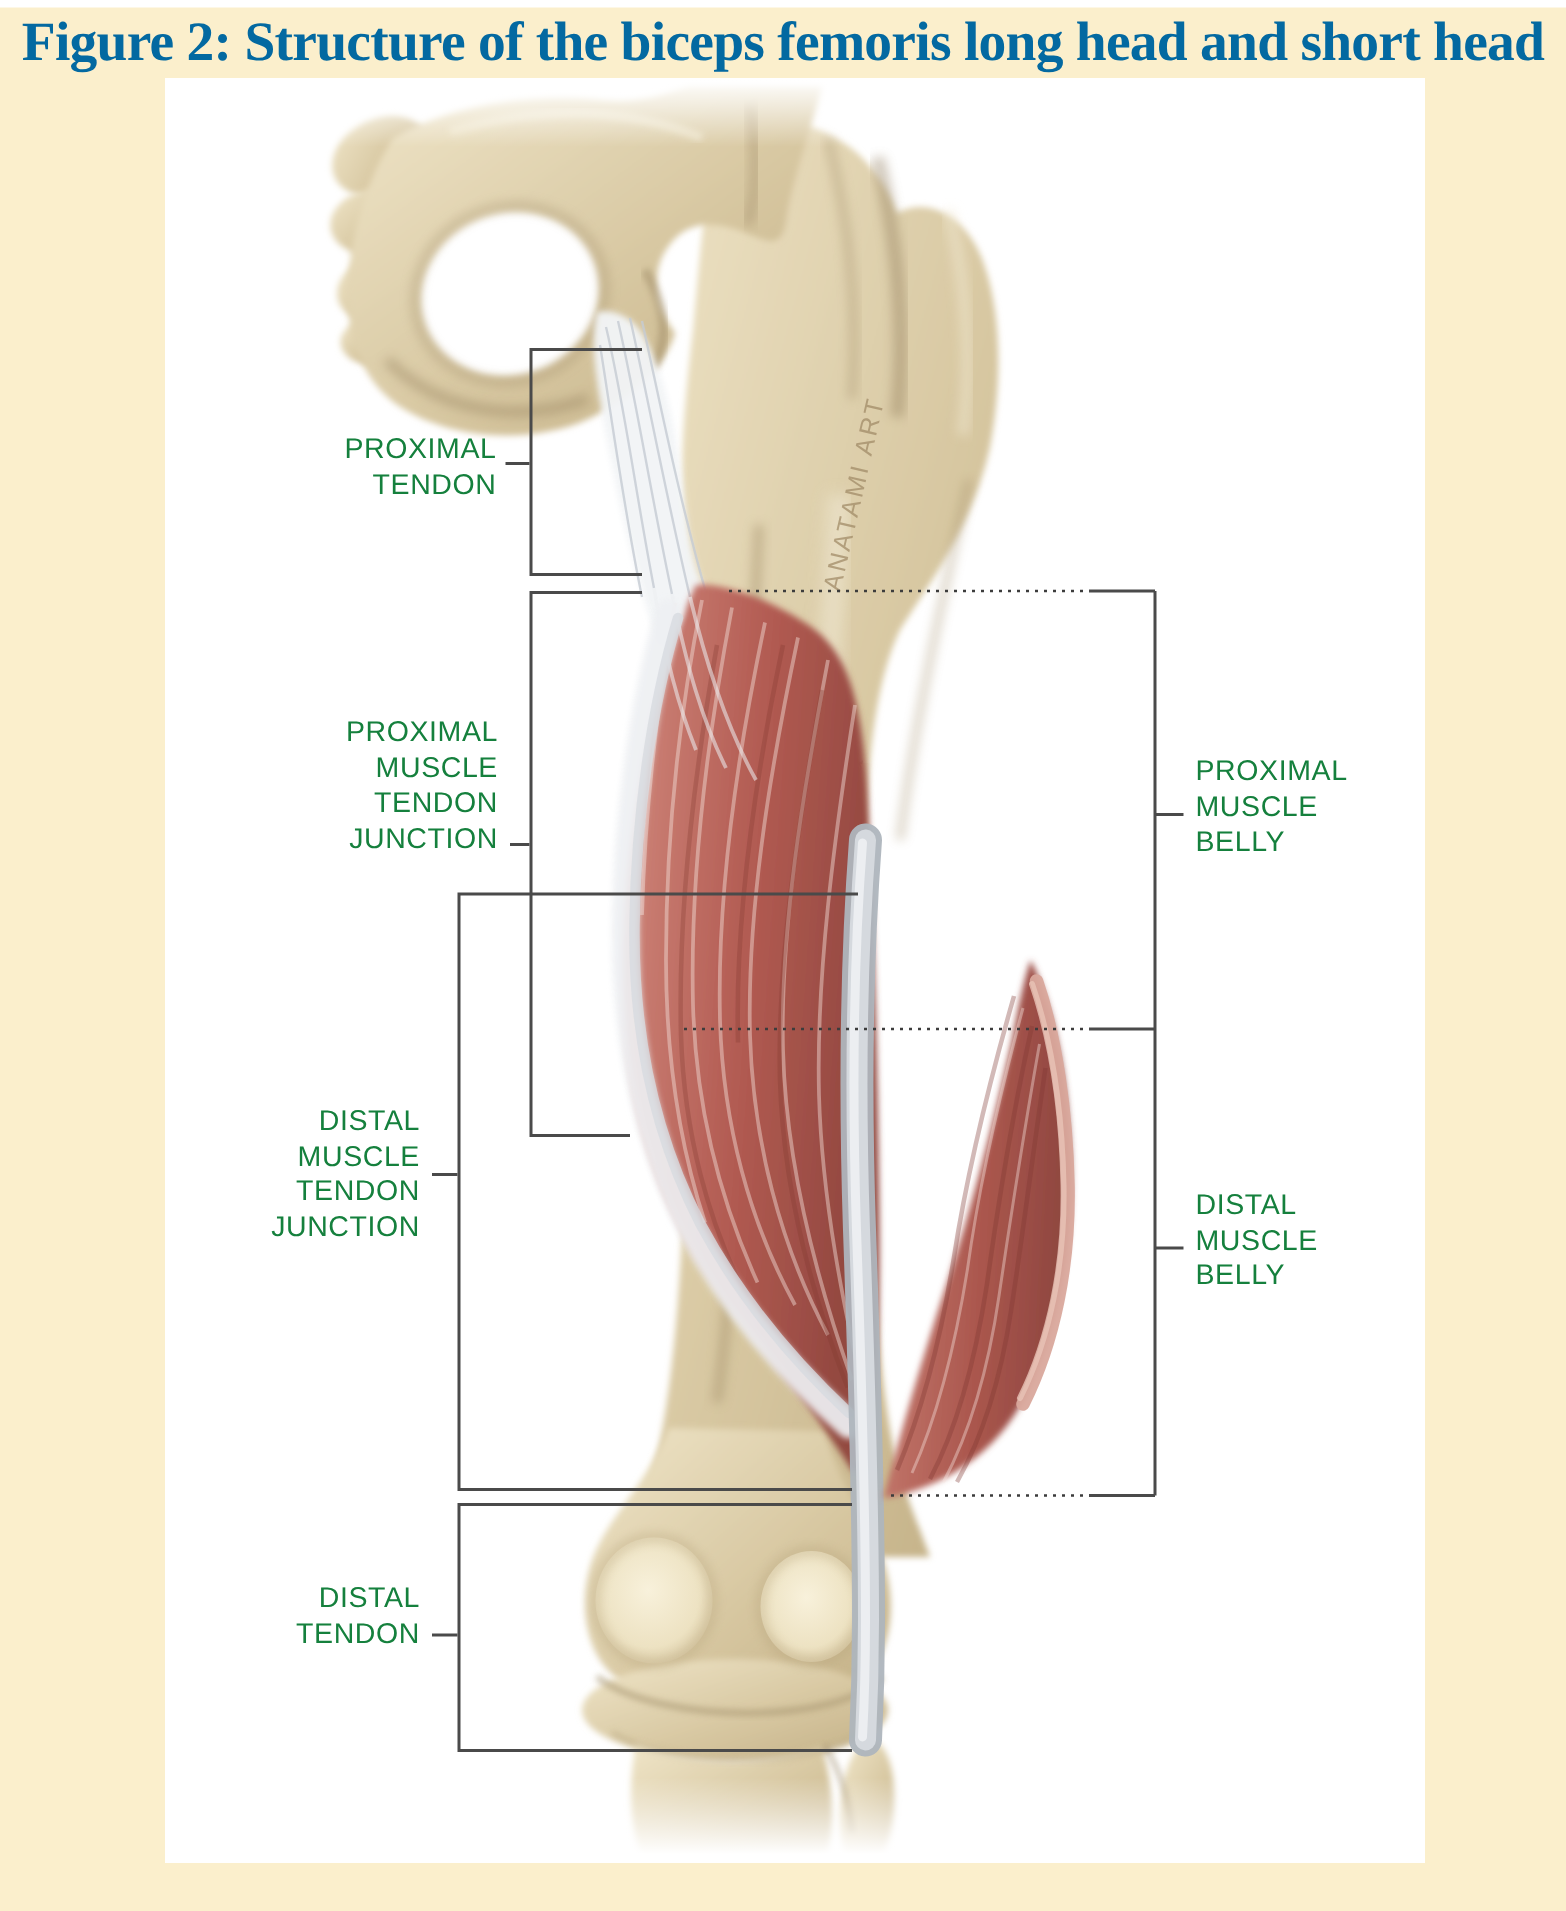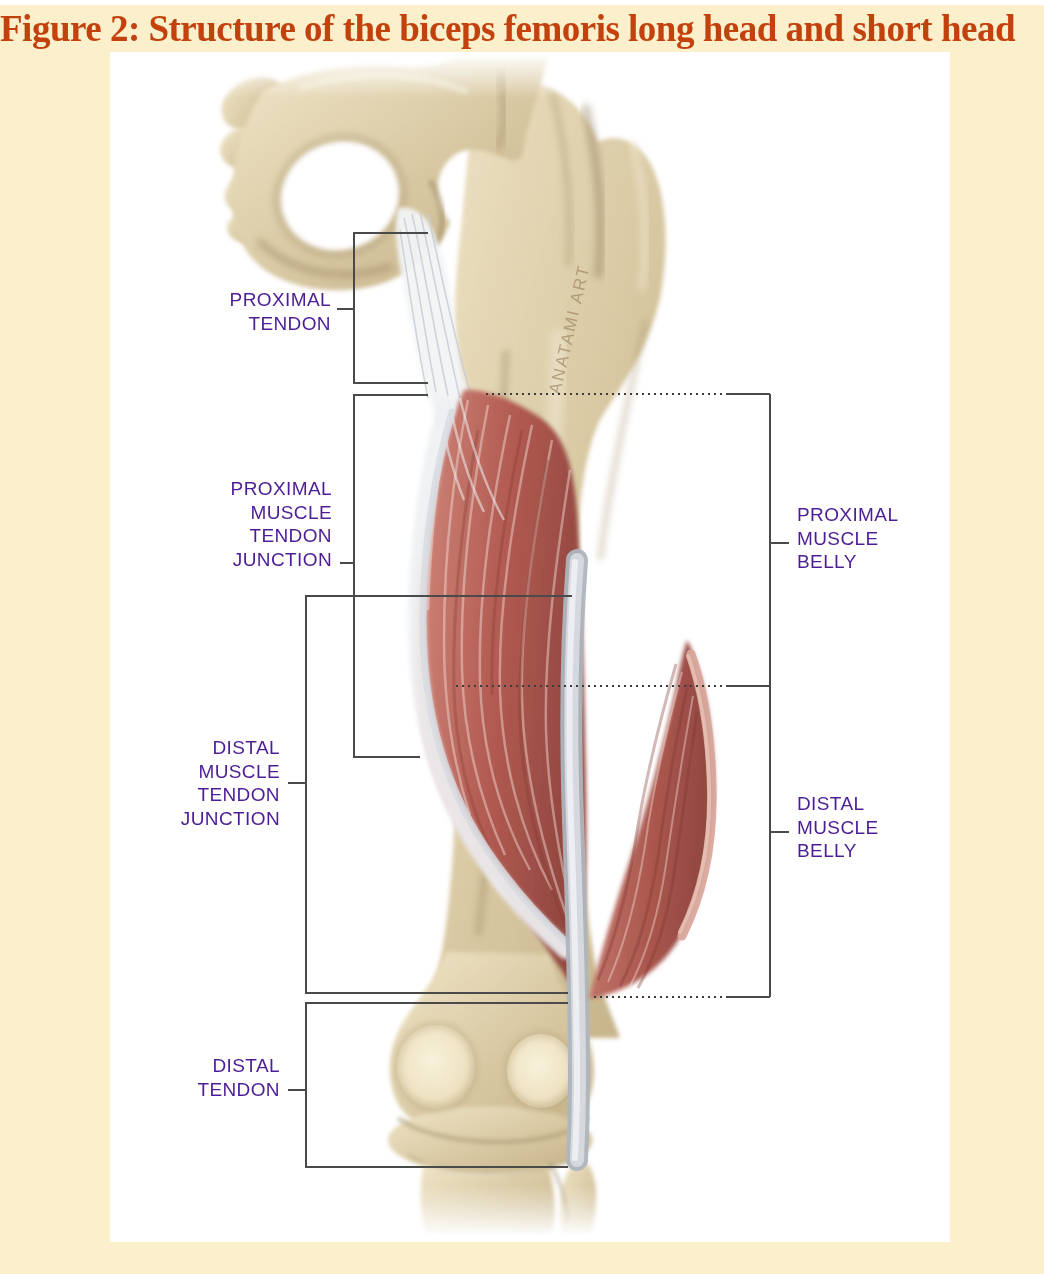--- a/index.html
+++ b/index.html
@@ -1,25 +1,25 @@
 <!DOCTYPE html>
 <html><head>
 <meta charset="utf-8">
 <style>
   html,body{margin:0;padding:0;background:#ffffff;}
   .page{position:relative;width:1044px;height:1274px;background:#FBEFCC;overflow:hidden;
         font-family:"Liberation Sans",sans-serif;}
   .top-sliver{position:absolute;top:0;left:0;width:1044px;height:5px;background:#ffffff;}
-  .title{position:absolute;top:7px;left:0;width:1044px;margin:0;
+  .title{position:absolute;top:7px;left:0;width:1044px;margin:0;text-align:center;
          font-family:"Liberation Serif",serif;font-weight:700;font-size:37px;line-height:44px;
-         color:#c2410c;white-space:nowrap;letter-spacing:-0.5px;}
+         color:#0369a1;white-space:nowrap;letter-spacing:-0.5px;}
   .panel{position:absolute;left:110px;top:52px;width:840px;height:1190px;background:#ffffff;}
   .panel svg{position:absolute;left:0;top:0;}
   .lbl{position:absolute;font-size:19px;line-height:23.5px;letter-spacing:0.4px;
-       color:#4c1d95;font-weight:400;}
+       color:#15803d;font-weight:400;}
   .lbl.ra{text-align:right;}
   .lbl div{white-space:nowrap;}
 </style>
 </head>
 <body>
 
 <div class="page">
   <div class="top-sliver"></div>
   <h1 class="title">Figure 2: Structure of the biceps femoris long head and short head</h1>
 

